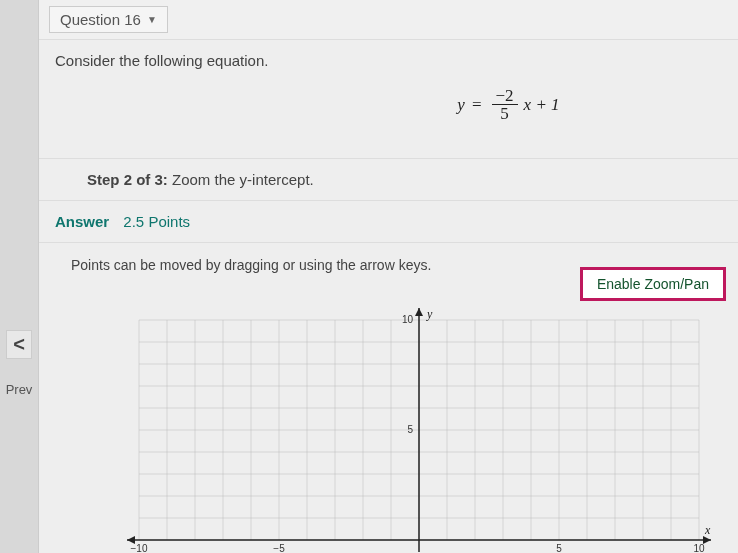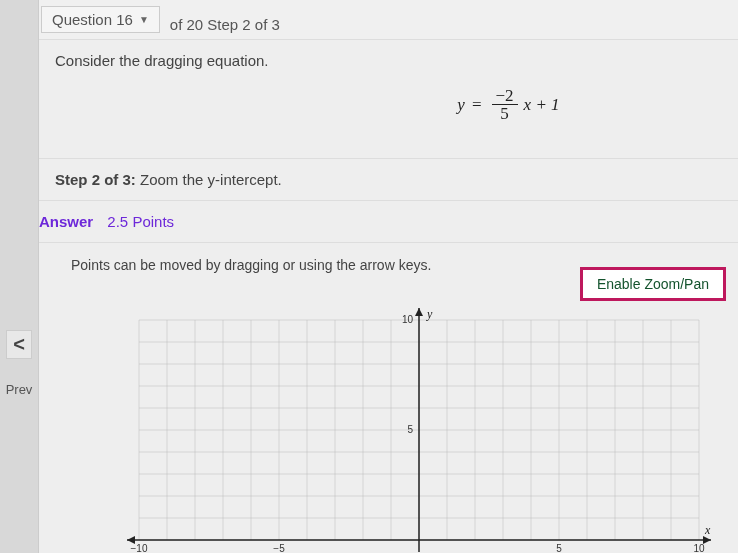--- a/index.html
+++ b/index.html
@@ -15,22 +15,22 @@
       position: absolute;
       left: 38px;
       top: 0;
       right: 0;
       bottom: 0;
       background: #eeeeee;
       border-left: 1px solid #ccc;
     }
     .question-header {
       display: flex;
-      align-items: flex-end;
-      padding: 6px 2px;
+      align-items: flex-start;
+      padding: 6px 10px;
       border-bottom: 1px solid #ddd;
       background: #f0f0f0;
     }
     .question-dropdown {
       display: flex;
       align-items: center;
       gap: 6px;
       background: #f5f5f5;
       border: 1px solid #ccc;
       padding: 4px 10px;
@@ -64,22 +64,22 @@
     .fraction {
       display: inline-flex;
       flex-direction: column;
       align-items: center;
       font-style: normal;
       line-height: 1;
       margin: 0 3px;
     }
     .fraction .num { border-bottom: 1px solid #222; padding: 0 4px; }
     .fraction .den { padding: 0 4px; }
-    .step-label { font-weight: bold; }
-    .answer-row { padding: 12px 0; border-bottom: 1px solid #ddd; font-size: 15px; color: #6d28d9;}
+    .step-label { font-weight: bold; margin-left: 32px; }
+    .answer-row { padding: 12px 16px; border-bottom: 1px solid #ddd; font-size: 15px; color: #0f766e;}
     .answer-row .bold { font-weight: bold; margin-right: 10px;}
     .helper-row {
       padding: 14px 16px 10px 32px;
       font-size: 14px;
       color: #444;
       position: relative;
     }
     .zoom-btn {
       position: absolute;
       right: 12px;
@@ -131,25 +131,24 @@
   <div class="prev-label">Prev</div>
 </div>
 
 <div class="main-panel">
 
   <div class="question-header">
     <div class="question-dropdown">
       <span>Question 16</span>
       <span class="caret">▼</span>
     </div>
-    <span class="of-text">of 20 Step 2 of 3</span>
   </div>
 
   <div class="section">
-    <span>Consider the dragging equation.</span>
+    <span>Consider the following equation.</span>
     <div class="equation-row">
       <span class="equation">
         <span>y</span>
         <span style="font-style:normal;margin:0 4px;">=</span>
         <span class="fraction">
           <span class="num">−2</span>
           <span class="den">5</span>
         </span>
         <span>x + 1</span>
       </span>

